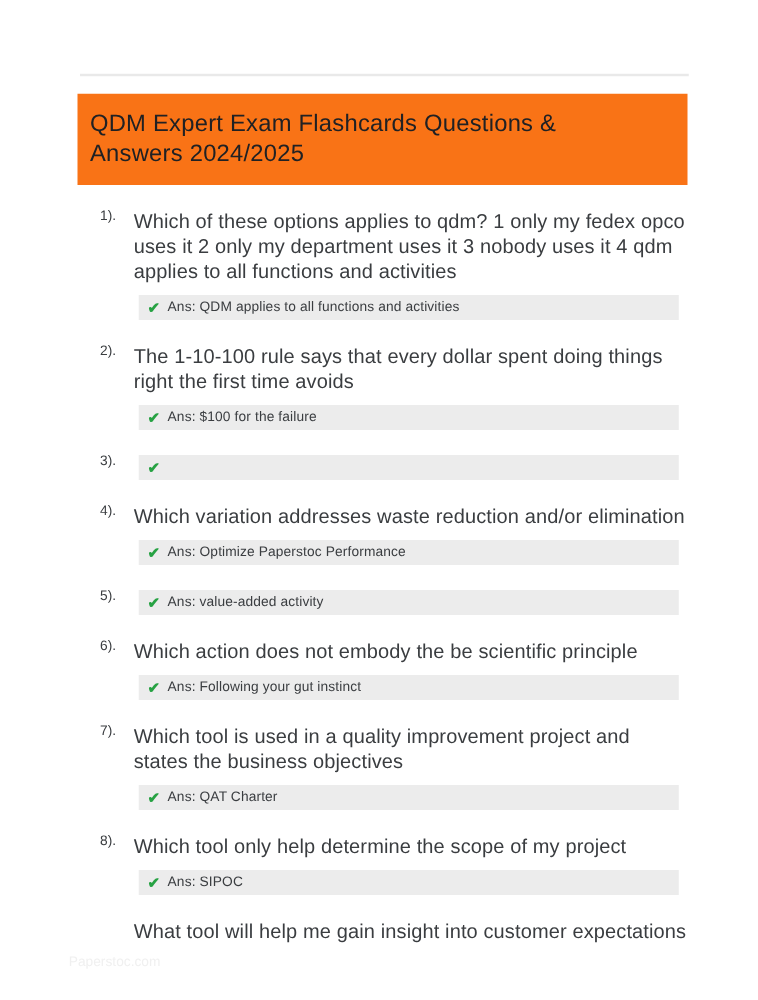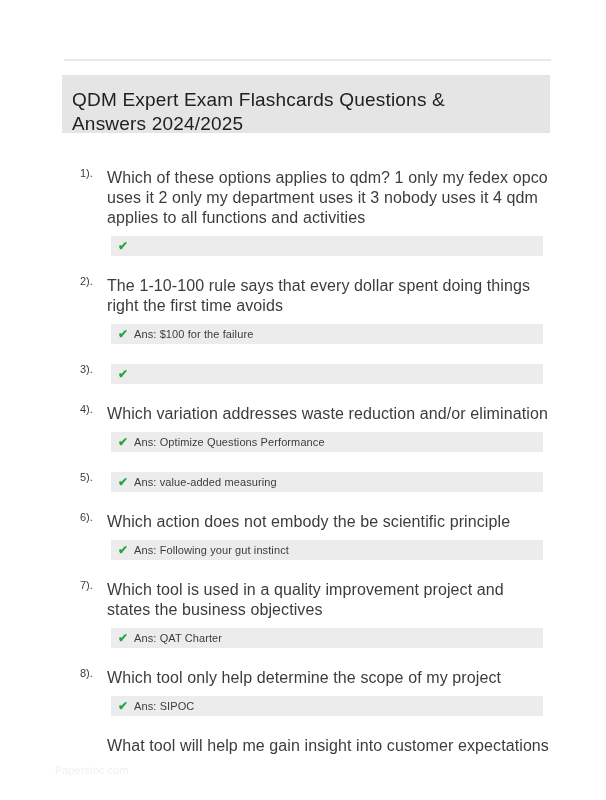--- a/index.html
+++ b/index.html
@@ -17,22 +17,22 @@
     top: 59px;
     width: 487px;
     height: 2px;
     background: #e9e9e9;
   }
   .title-block {
     position: absolute;
     left: 62px;
     top: 75px;
     width: 488px;
-    height: 58px;
-    background: #e5e5e5;
+    height: 73px;
+    background: #f97316;
     box-sizing: border-box;
     padding: 13px 0 0 10px;
   }
   .title-text {
     font-size: 19px;
     line-height: 24px;
     font-weight: 400;
     color: #202124;
     max-width: 430px;
     letter-spacing: 0.2px;
@@ -109,20 +109,21 @@
 <div class="title-block">
   <div class="title-text">QDM Expert Exam Flashcards Questions &amp; Answers 2024/2025</div>
 </div>
 
 <div class="flashcard-list">
   <div class="item">
     <span class="qnum">1).</span>
     <div class="qtext">Which of these options applies to qdm? 1 only my fedex opco uses it 2 only my department uses it 3 nobody uses it 4 qdm applies to all functions and activities</div>
     <div class="answer-bar">
       <span class="check-icon">✔</span>
+      <span class="ans-text">Ans: QDM applies to all functions and activities</span>
     </div>
   </div>
 
   <div class="item">
     <span class="qnum">2).</span>
     <div class="qtext">The 1-10-100 rule says that every dollar spent doing things right the first time avoids</div>
     <div class="answer-bar">
       <span class="check-icon">✔</span>
       <span class="ans-text">Ans: $100 for the failure</span>
     </div>
@@ -133,29 +134,29 @@
     <div class="answer-bar">
       <span class="check-icon">✔</span>
     </div>
   </div>
 
   <div class="item">
     <span class="qnum">4).</span>
     <div class="qtext">Which variation addresses waste reduction and/or elimination</div>
     <div class="answer-bar">
       <span class="check-icon">✔</span>
-      <span class="ans-text">Ans: Optimize Questions Performance</span>
+      <span class="ans-text">Ans: Optimize Paperstoc Performance</span>
     </div>
   </div>
 
   <div class="item">
     <span class="qnum">5).</span>
     <div class="answer-bar">
       <span class="check-icon">✔</span>
-      <span class="ans-text">Ans: value-added measuring</span>
+      <span class="ans-text">Ans: value-added activity</span>
     </div>
   </div>
 
   <div class="item">
     <span class="qnum">6).</span>
     <div class="qtext">Which action does not embody the be scientific principle</div>
     <div class="answer-bar">
       <span class="check-icon">✔</span>
       <span class="ans-text">Ans: Following your gut instinct</span>
     </div>

